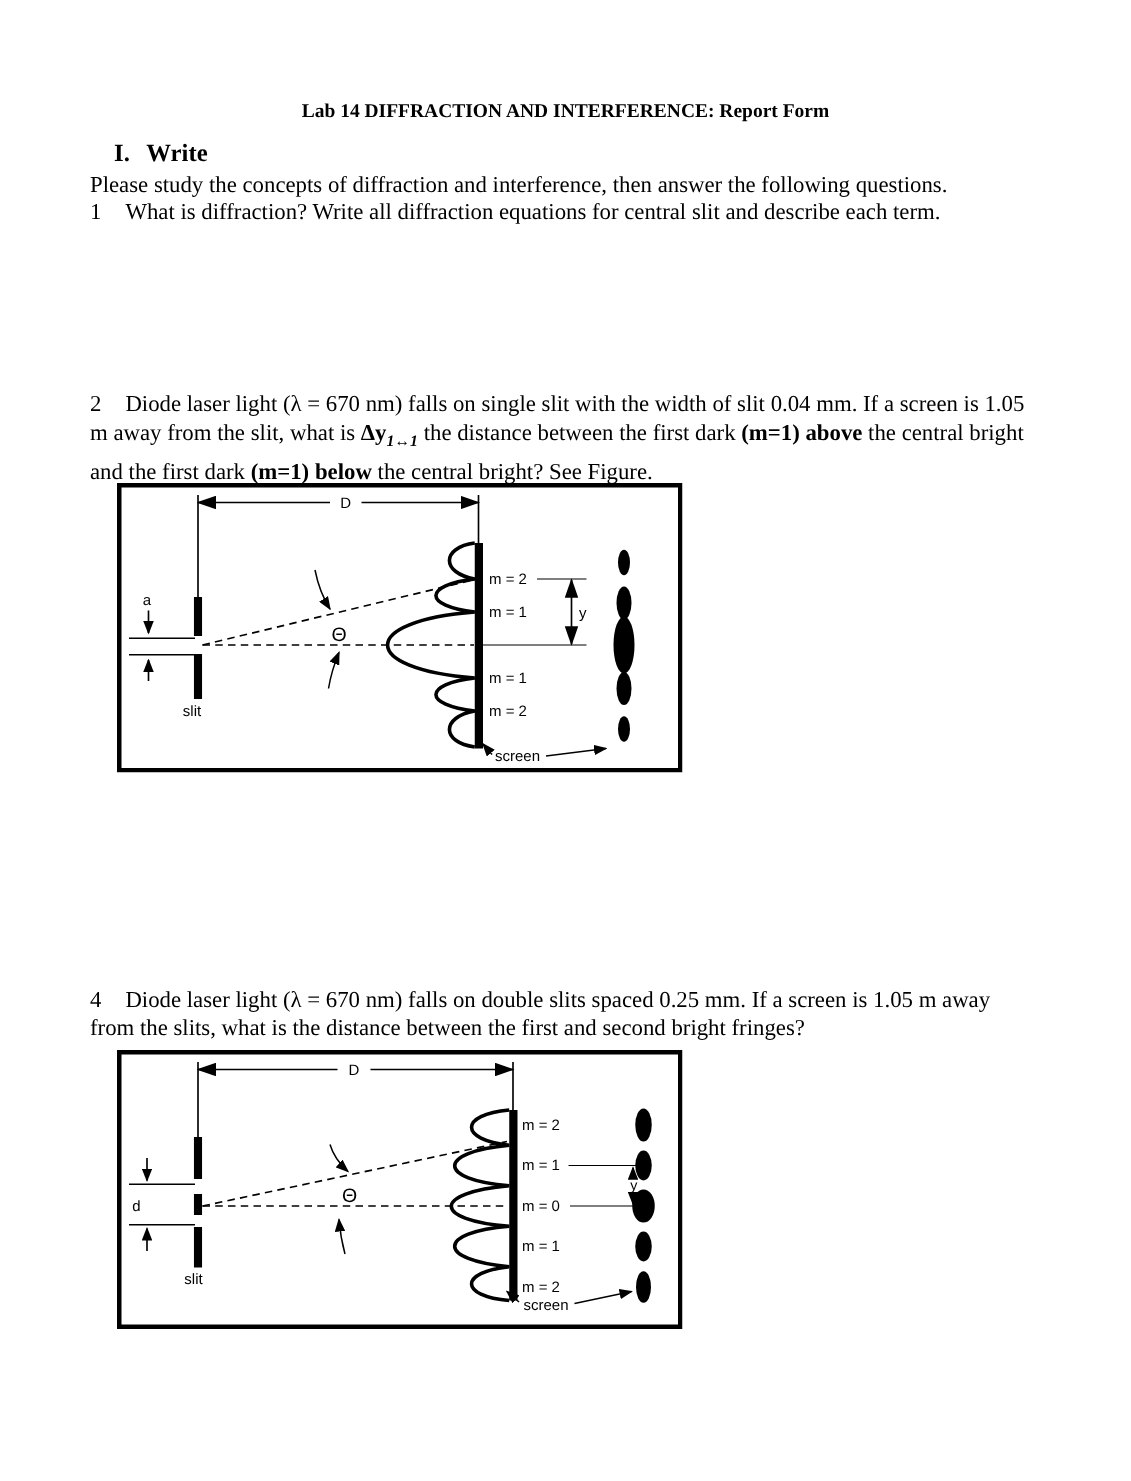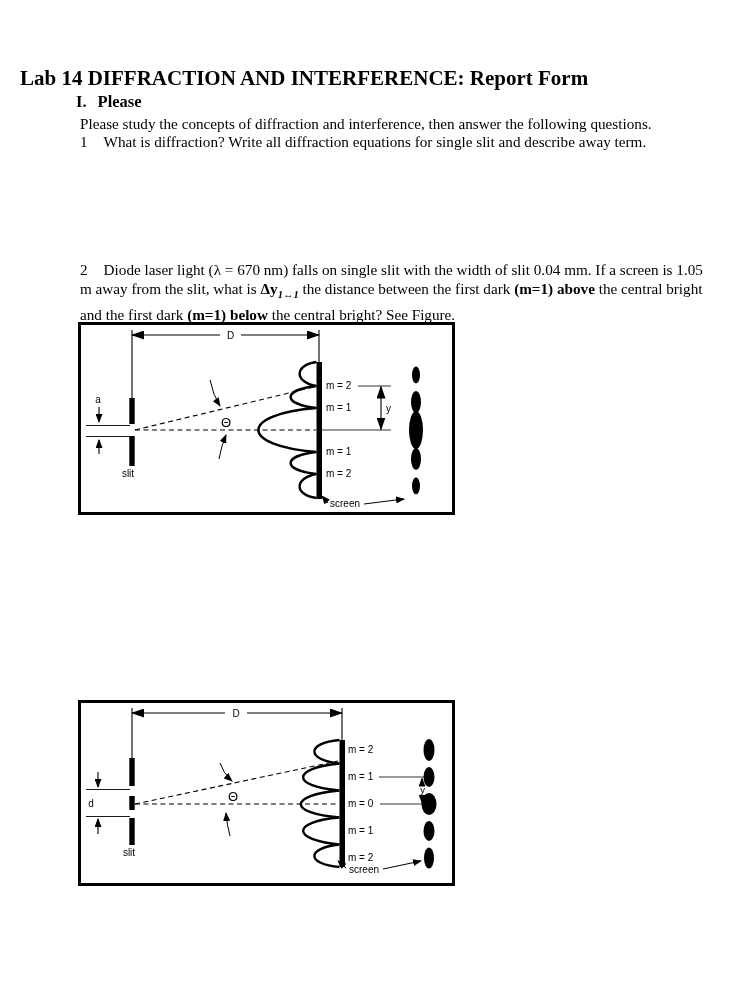--- a/index.html
+++ b/index.html
@@ -2,49 +2,49 @@
 <html><head>
 <meta charset="utf-8">
 <style>
   html,body { margin:0; padding:0; background:#fff; }
   .page {
     position:relative; width:754px; height:987px; background:#ffffff;
     font-family:"Liberation Serif", serif; color:#000; overflow:hidden;
   }
   .title {
     position:absolute; top:66px; left:20px; width:714px;
-    text-align:left; font-size:21px; font-weight:bold; margin:0;
+    text-align:center; font-size:13px; font-weight:bold; margin:0;
   }
   .section-head {
     position:absolute; top:92px; left:76px; font-size:16.5px; font-weight:bold; margin:0;
   }
   .section-head .sec-label { margin-right:11px; }
   .para {
-    position:absolute; left:80px; width:632px; margin:0;
+    position:absolute; left:60px; width:632px; margin:0;
     font-size:15.2px; line-height:19.4px;
   }
   .qnum { display:inline-block; margin-right:16px; }
   sub { font-size:10.5px;font-style:italic; }
   .figure-box { position:absolute; left:78px; }
   svg text { font-family:"Liberation Sans", sans-serif; fill:#000; font-size:10px; }
   svg .theta { font-size:13px; }
   svg line, svg path.curve, svg path.ptr { stroke:#000; }
 </style>
 </head>
 <body>
 
 <div class="page">
 
   <h1 class="title">Lab 14 DIFFRACTION AND INTERFERENCE: Report Form</h1>
 
-  <h2 class="section-head"><span class="sec-label">I.</span><span>Please</span></h2>
+  <h2 class="section-head"><span class="sec-label">I.</span><span>Write</span></h2>
 
   <p class="para" style="top:114px;">Please study the concepts of diffraction and interference, then answer the following questions.</p>
 
-  <p class="para" style="top:132px;"><span class="qnum">1</span><span>What is diffraction? Write all diffraction equations for single slit and describe away term.</span></p>
+  <p class="para" style="top:132px;"><span class="qnum">1</span><span>What is diffraction? Write all diffraction equations for central slit and describe each term.</span></p>
 
   <p class="para" style="top:260px;"><span class="qnum">2</span><span>Diode laser light (λ = 670 nm) falls on single slit with the width of slit 0.04 mm. If a screen is 1.05 m away from the slit, what is</span> <b><span>Δy</span><sub>1↔1</sub></b> <span>the distance between the first dark</span> <b>(m=1)</b> <b>above</b> <span>the central bright and the first dark</span> <b>(m=1)</b> <b>below</b> <span>the central bright? See Figure.</span></p>
 
   <div class="figure-box" style="top:322px;">
     <svg width="377" height="193" viewBox="0 0 377 193" xmlns="http://www.w3.org/2000/svg">
       <defs>
         <marker id="f1-de" markerWidth="13" markerHeight="9" refX="12" refY="4.5" orient="auto" markerUnits="userSpaceOnUse">
             <path d="M0,0 L13,4.5 L0,9 Z" fill="#000"></path>
           </marker>
         <marker id="f1-ds" markerWidth="13" markerHeight="9" refX="12" refY="4.5" orient="auto-start-reverse" markerUnits="userSpaceOnUse">
@@ -106,20 +106,21 @@
       <text x="50" y="155" text-anchor="middle">slit</text>
       <text x="252" y="185">screen</text>
       <g stroke="#000" stroke-width="1">
         <line x1="250" y1="181" x2="244" y2="174" marker-end="url(#f1-pe)"></line>
         <line x1="286" y1="182" x2="326" y2="177" marker-end="url(#f1-pe)"></line>
       </g>
     </svg>
   </div>
 
 
+  <p class="para" style="top:657px;"><span class="qnum">4</span><span>Diode laser light (λ = 670 nm) falls on double slits spaced 0.25 mm. If a screen is 1.05 m away from the slits, what is the distance between the first and second bright fringes?</span></p>
 
   <div class="figure-box" style="top:700px;">
     <svg width="377" height="186" viewBox="0 0 377 186" xmlns="http://www.w3.org/2000/svg">
       <defs>
         <marker id="f2-de" markerWidth="13" markerHeight="9" refX="12" refY="4.5" orient="auto" markerUnits="userSpaceOnUse">
             <path d="M0,0 L13,4.5 L0,9 Z" fill="#000"></path>
           </marker>
         <marker id="f2-ds" markerWidth="13" markerHeight="9" refX="12" refY="4.5" orient="auto-start-reverse" markerUnits="userSpaceOnUse">
             <path d="M0,0 L13,4.5 L0,9 Z" fill="#000"></path>
           </marker>

